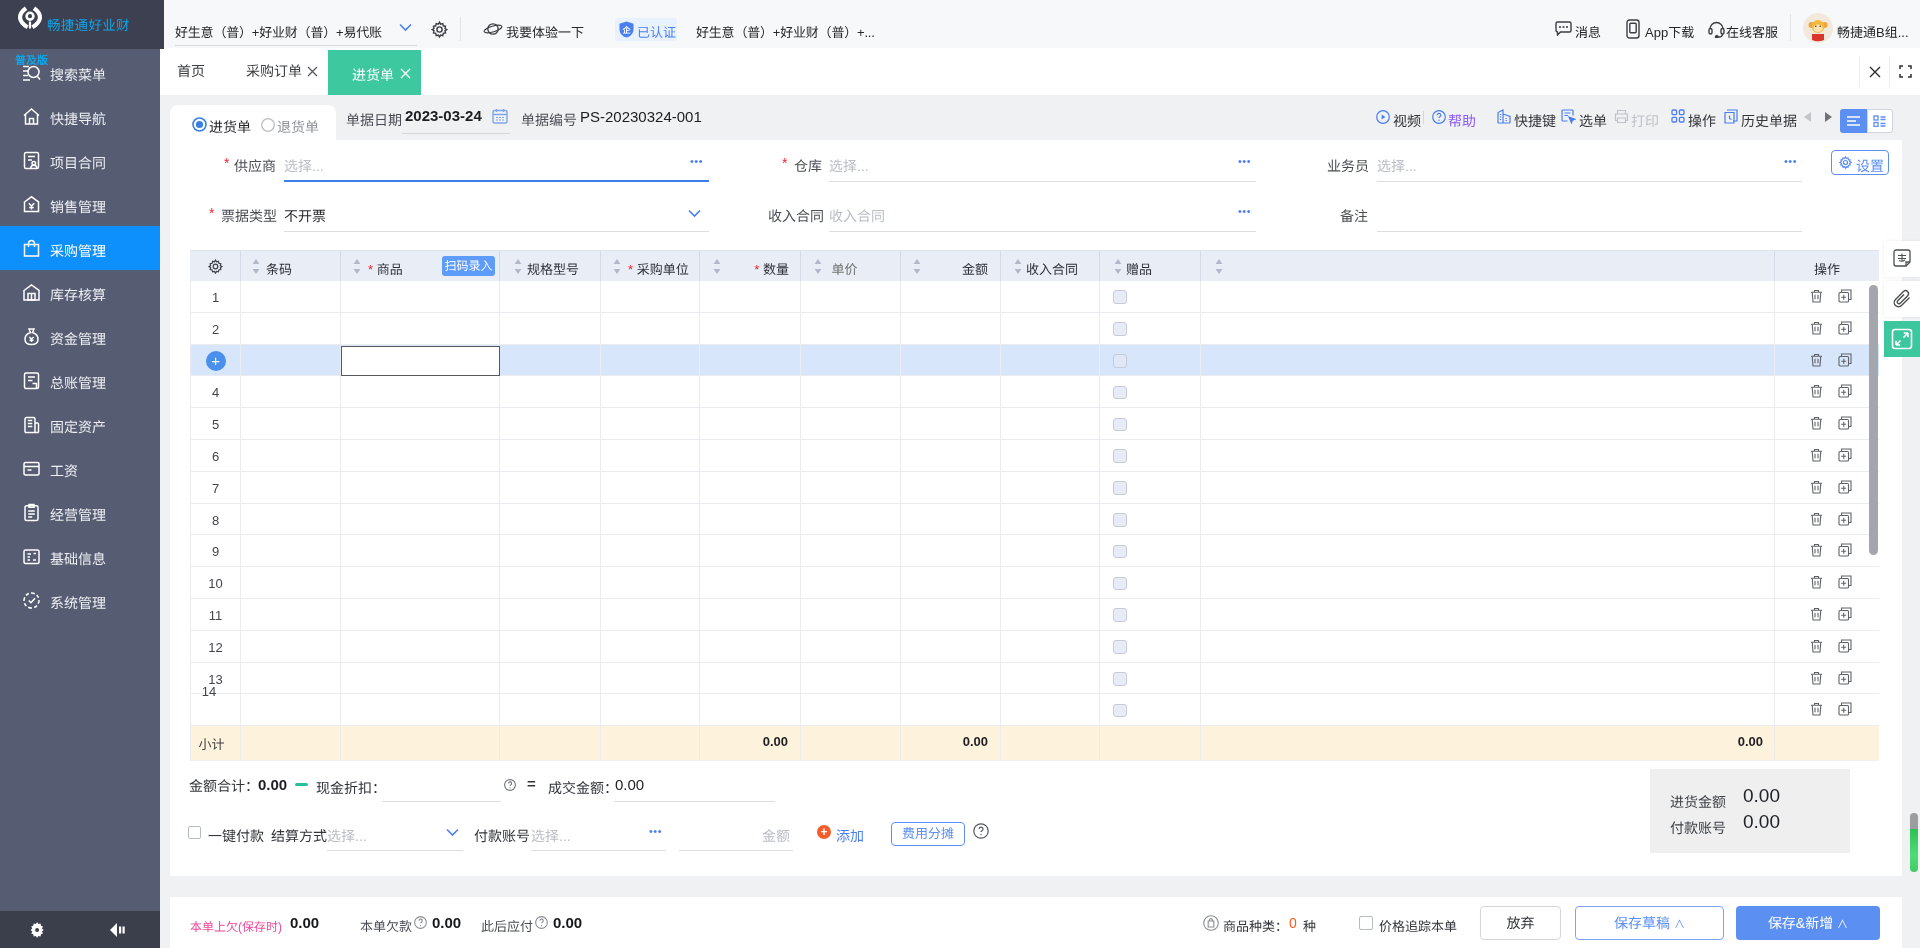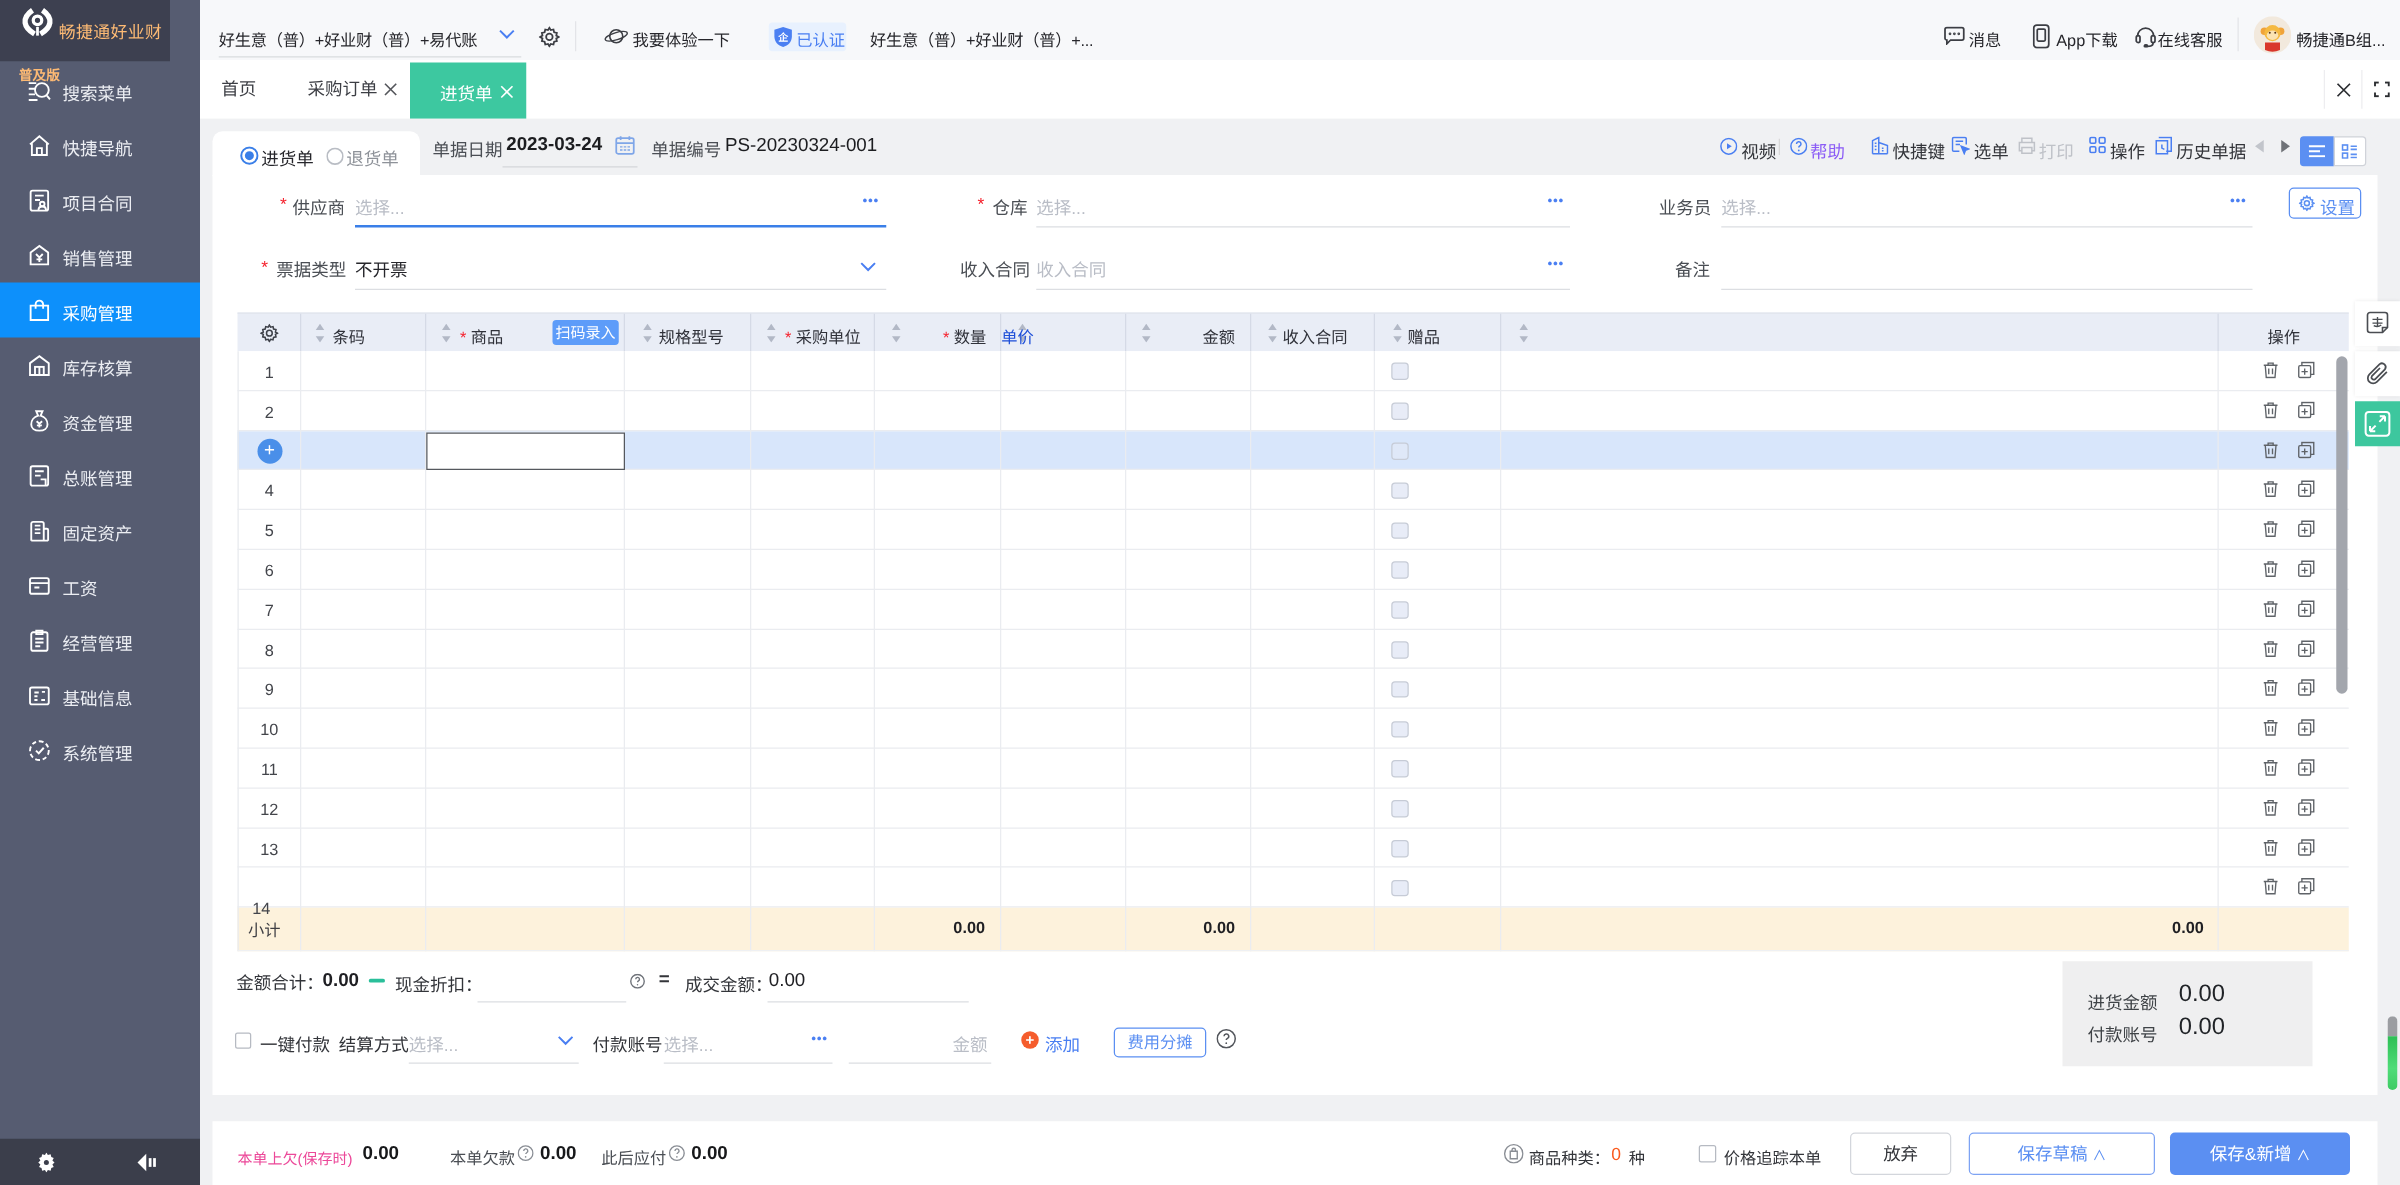--- a/index.html
+++ b/index.html
@@ -3,21 +3,21 @@
 <meta charset="utf-8">
 <title>进货单</title>
 <style>
 * { margin:0; padding:0; box-sizing:border-box; }
 html,body { width:1920px; height:948px; overflow:hidden; }
 body { font-family:"Liberation Sans", sans-serif; font-size:14px; color:#33353a; position:relative; background:#f0f1f3; }
 .abs { position:absolute; }
 svg { display:block; }
 
 #sidebar { position:absolute; left:0; top:0; width:160px; height:948px; background:#565c71; z-index:5; }
-#logoband { position:absolute; left:0; top:0; width:136px; height:49px; background:#3d4050; color:#fdba74; }
+#logoband { position:absolute; left:0; top:0; width:164px; height:49px; background:#3d4050; color:#0ea5e9; }
 #logoband .t1 { position:absolute; left:47px; top:14px; font-size:13.5px; letter-spacing:.3px; }
 #logoband .t2 { position:absolute; left:15px; top:31px; font-size:11px; font-weight:bold;margin-top:20px; }
 .mitem { position:absolute; left:0; width:160px; height:44px; color:#eceef3; }
 .mitem .mi { position:absolute; left:22px; top:13px; }
 .mitem .mt { position:absolute; left:50px; top:14px; font-size:14px; }
 .mitem.active { background:#0d90fb; color:#fff; }
 #sbfoot { position:absolute; left:0; top:911px; width:160px; height:37px; background:#3b3e4b; }
 
 #navbar { position:absolute; left:160px; top:0; width:1760px; height:48px; background:#f7f8fa; }
 #tabbar { position:absolute; left:160px; top:48px; width:1760px; height:47px; background:#ffffff; }
@@ -420,21 +420,21 @@
 <div class="abs" style="left:438px;top:8px;font-size:13px;color:#30323a"><span style="color:#f5222d">*</span> 采购单位</div>
 <svg class="abs" style="left:523px;top:8px" width="8" height="15" viewBox="0 0 8 15">
         <path d="M4 0 L7.4 5 H0.6 Z" fill="#b2b8c6"></path>
         <path d="M4 15 L7.4 10 H0.6 Z" fill="#b2b8c6"></path>
       </svg>
 <div class="abs" style="left:510px;top:8px;width:89px;text-align:right;font-size:13px;color:#30323a"><span style="color:#f5222d">*</span> 数量</div>
 <svg class="abs" style="left:624px;top:8px" width="8" height="15" viewBox="0 0 8 15">
         <path d="M4 0 L7.4 5 H0.6 Z" fill="#b2b8c6"></path>
         <path d="M4 15 L7.4 10 H0.6 Z" fill="#b2b8c6"></path>
       </svg>
-<div class="abs" style="left:611px;top:8px;width:87px;text-align:left;font-size:13px;color:#1d4ed8">单价</div>
+<div class="abs" style="left:611px;top:8px;width:87px;text-align:center;font-size:13px;color:#737373">单价</div>
 <svg class="abs" style="left:723px;top:8px" width="8" height="15" viewBox="0 0 8 15">
         <path d="M4 0 L7.4 5 H0.6 Z" fill="#b2b8c6"></path>
         <path d="M4 15 L7.4 10 H0.6 Z" fill="#b2b8c6"></path>
       </svg>
 <div class="abs" style="left:711px;top:8px;width:87px;text-align:right;font-size:13px;color:#30323a">金额</div>
 <svg class="abs" style="left:824px;top:8px" width="8" height="15" viewBox="0 0 8 15">
         <path d="M4 0 L7.4 5 H0.6 Z" fill="#b2b8c6"></path>
         <path d="M4 15 L7.4 10 H0.6 Z" fill="#b2b8c6"></path>
       </svg>
 <div class="abs" style="left:836px;top:8px;font-size:13px;color:#30323a;">收入合同</div>
@@ -627,21 +627,21 @@
 <svg class="abs" style="left:1620px;top:389.6px" width="13" height="14" viewBox="0 0 13 14" fill="none" stroke="#5f6368" stroke-width="1.1">
         <path d="M1 3.2 h11 M4.5 3.2 V1.5 h4 v1.7"></path>
         <path d="M2.2 3.2 L3 13 h7 L10.8 3.2"></path>
         <path d="M5 5.8 v4.5 M8 5.8 v4.5"></path>
       </svg>
 <svg class="abs" style="left:1648.0px;top:389.6px" width="14" height="14" viewBox="0 0 14 14" fill="none" stroke="#5f6368" stroke-width="1.1">
         <path d="M3.5 3.5 V1 h9.5 v9.5 H10.5"></path>
         <rect x="1" y="3.5" width="9.5" height="9.5" rx="1"></rect>
         <path d="M5.75 5.8 v5 M3.2 8.3 h5"></path>
       </svg>
-<div class="abs rn" style="left:0;top:438px;width:38px">14</div>
+<div class="abs rn" style="left:0;top:403px;width:38px">14</div>
 <div class="abs" style="left:923px;top:422.8px;width:13.5px;height:13.5px;border:1px solid #c6cbd6;border-radius:3px;background:#e8ecf7"></div>
 <svg class="abs" style="left:1620px;top:421.4px" width="13" height="14" viewBox="0 0 13 14" fill="none" stroke="#5f6368" stroke-width="1.1">
         <path d="M1 3.2 h11 M4.5 3.2 V1.5 h4 v1.7"></path>
         <path d="M2.2 3.2 L3 13 h7 L10.8 3.2"></path>
         <path d="M5 5.8 v4.5 M8 5.8 v4.5"></path>
       </svg>
 <svg class="abs" style="left:1648.0px;top:421.4px" width="14" height="14" viewBox="0 0 14 14" fill="none" stroke="#5f6368" stroke-width="1.1">
         <path d="M3.5 3.5 V1 h9.5 v9.5 H10.5"></path>
         <rect x="1" y="3.5" width="9.5" height="9.5" rx="1"></rect>
         <path d="M5.75 5.8 v5 M3.2 8.3 h5"></path>

